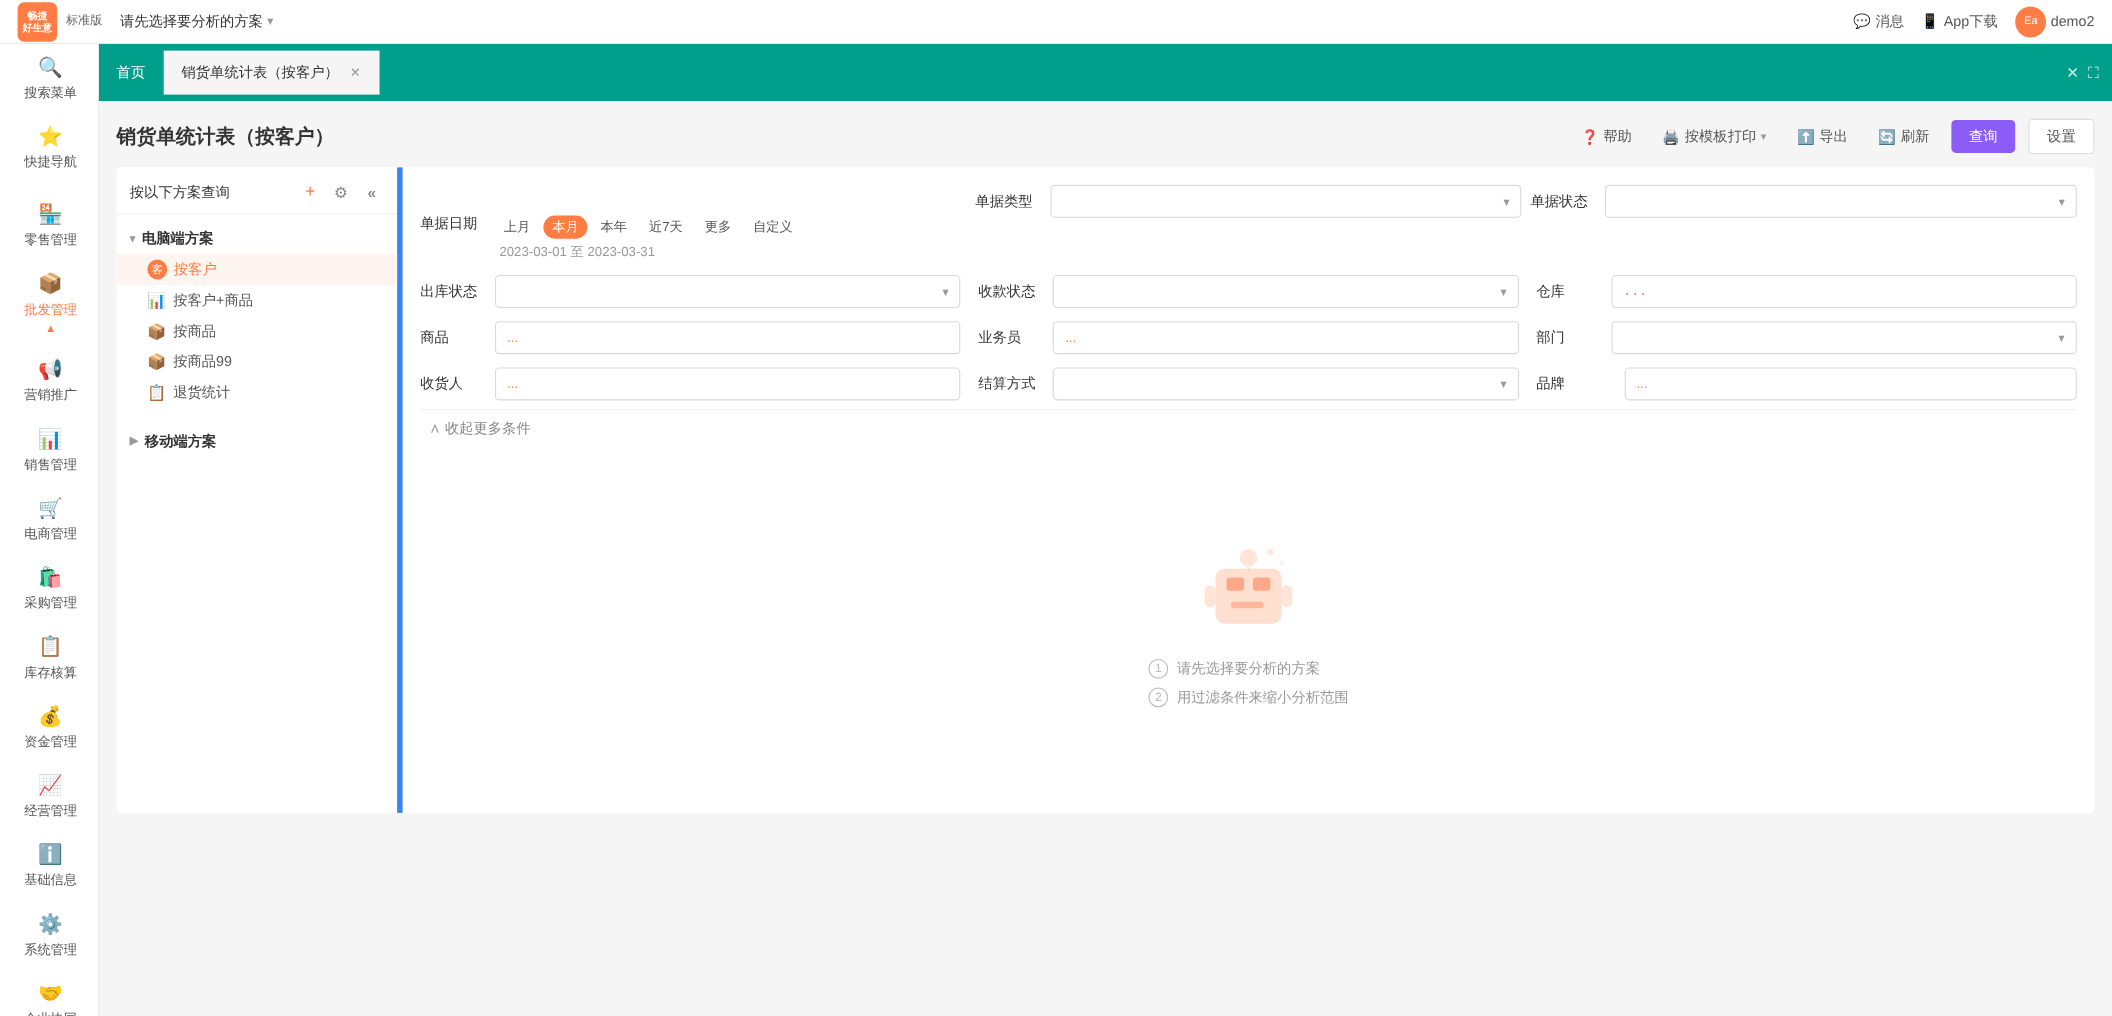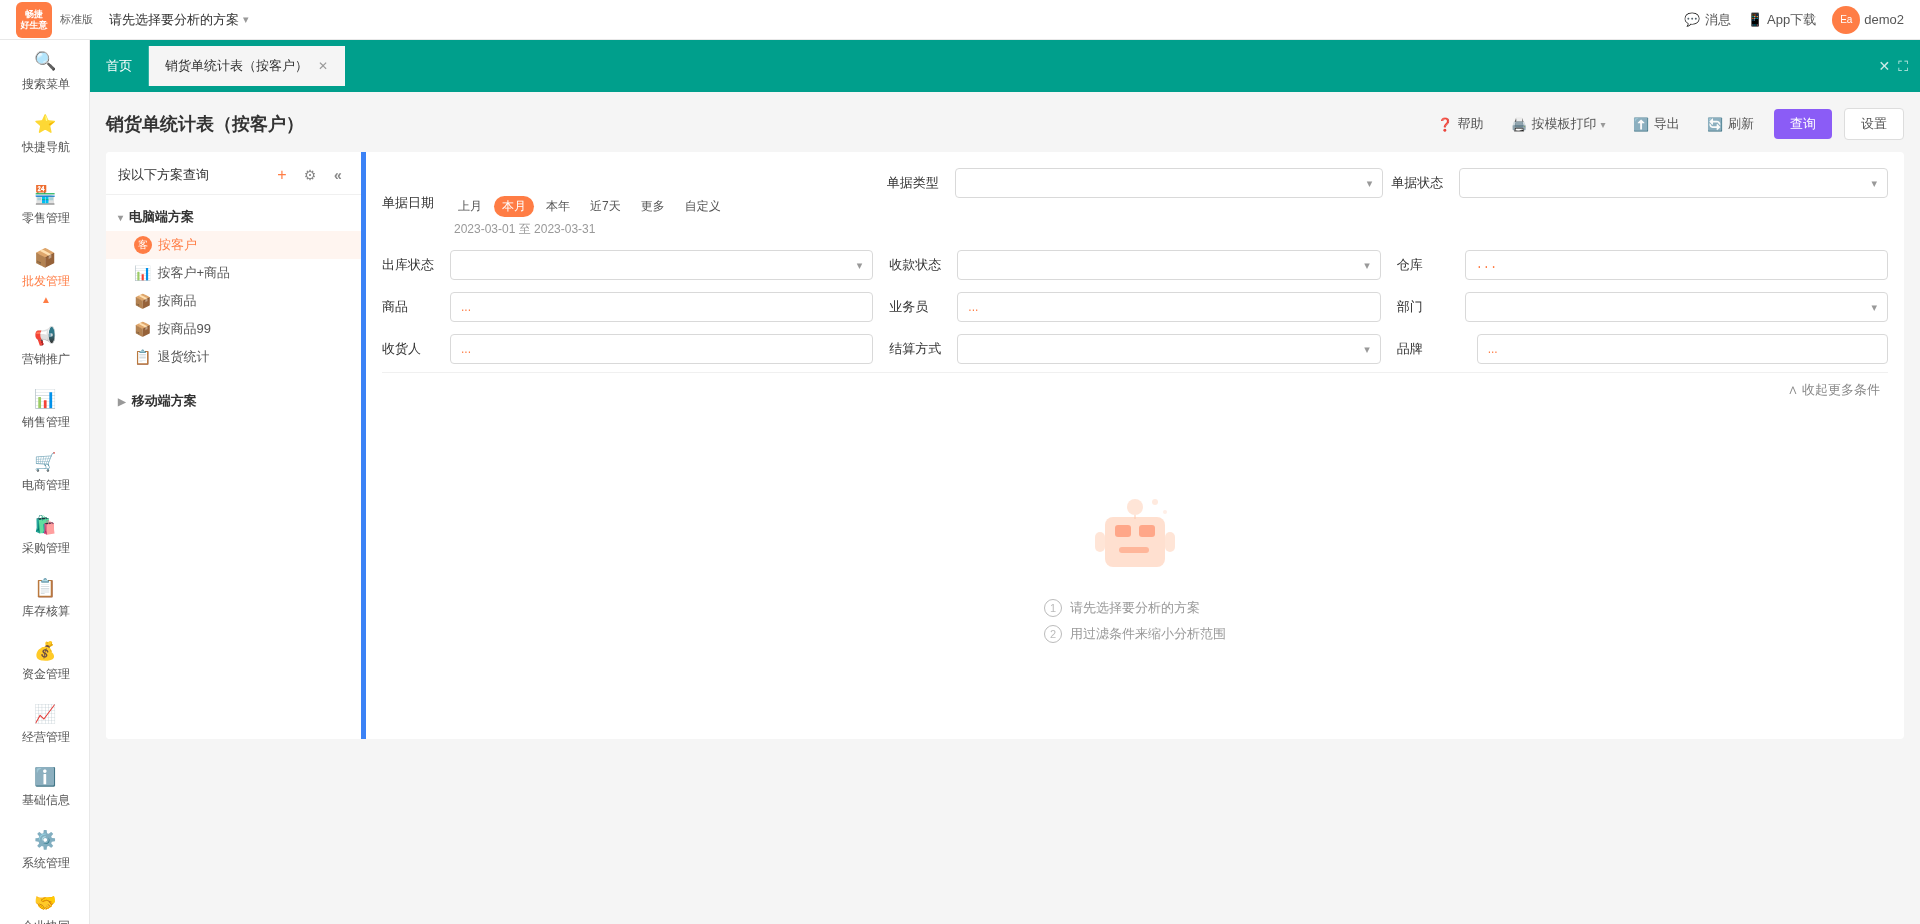--- a/index.html
+++ b/index.html
@@ -61,21 +61,21 @@
     
     .right-panel { flex: 1; padding: 16px; }
     .filter-label { font-size: 13px; color: #333; white-space: nowrap; min-width: 60px; }
     .filter-control { flex: 1; border: 1px solid #d9d9d9; border-radius: 4px; padding: 5px 10px; font-size: 13px; display: flex; align-items: center; justify-content: space-between; color: #333; min-height: 30px; cursor: pointer; background: white; }
     .filter-control .placeholder { color: #bbb; }
     .filter-control .more { color: #ff7d45; font-size: 12px; }
     .chevron { color: #999; font-size: 11px; }
     .date-tab { padding: 2px 8px; border-radius: 3px; cursor: pointer; font-size: 12px; color: #555; }
     .date-tab.active { background: #ff7d45; color: white; border-radius: 12px; }
     .date-display { font-size: 12px; color: #999; margin-left: 4px; }
-    .collapse-bar { text-align: right; padding: 8px; color: #888; font-size: 13px; cursor: pointer; border-top: 1px solid #f0f0f0; margin-top: 8px; }
+    .collapse-bar { text-align: left; padding: 8px; color: #888; font-size: 13px; cursor: pointer; border-top: 1px solid #f0f0f0; margin-top: 8px; }
 
     
     .empty-state { display: flex; flex-direction: column; align-items: center; justify-content: center; padding: 80px 20px; gap: 12px; }
     .empty-hints { display: flex; flex-direction: column; gap: 8px; }
     .hint-item { display: flex; align-items: center; gap: 8px; color: #999; font-size: 13px; }
     .hint-num { width: 18px; height: 18px; border-radius: 50%; border: 1px solid #bbb; display: flex; align-items: center; justify-content: center; font-size: 11px; color: #bbb; flex-shrink: 0; }
 
     .divider { height: 1px; background: #f0f0f0; margin: 4px 0; }
 
     

